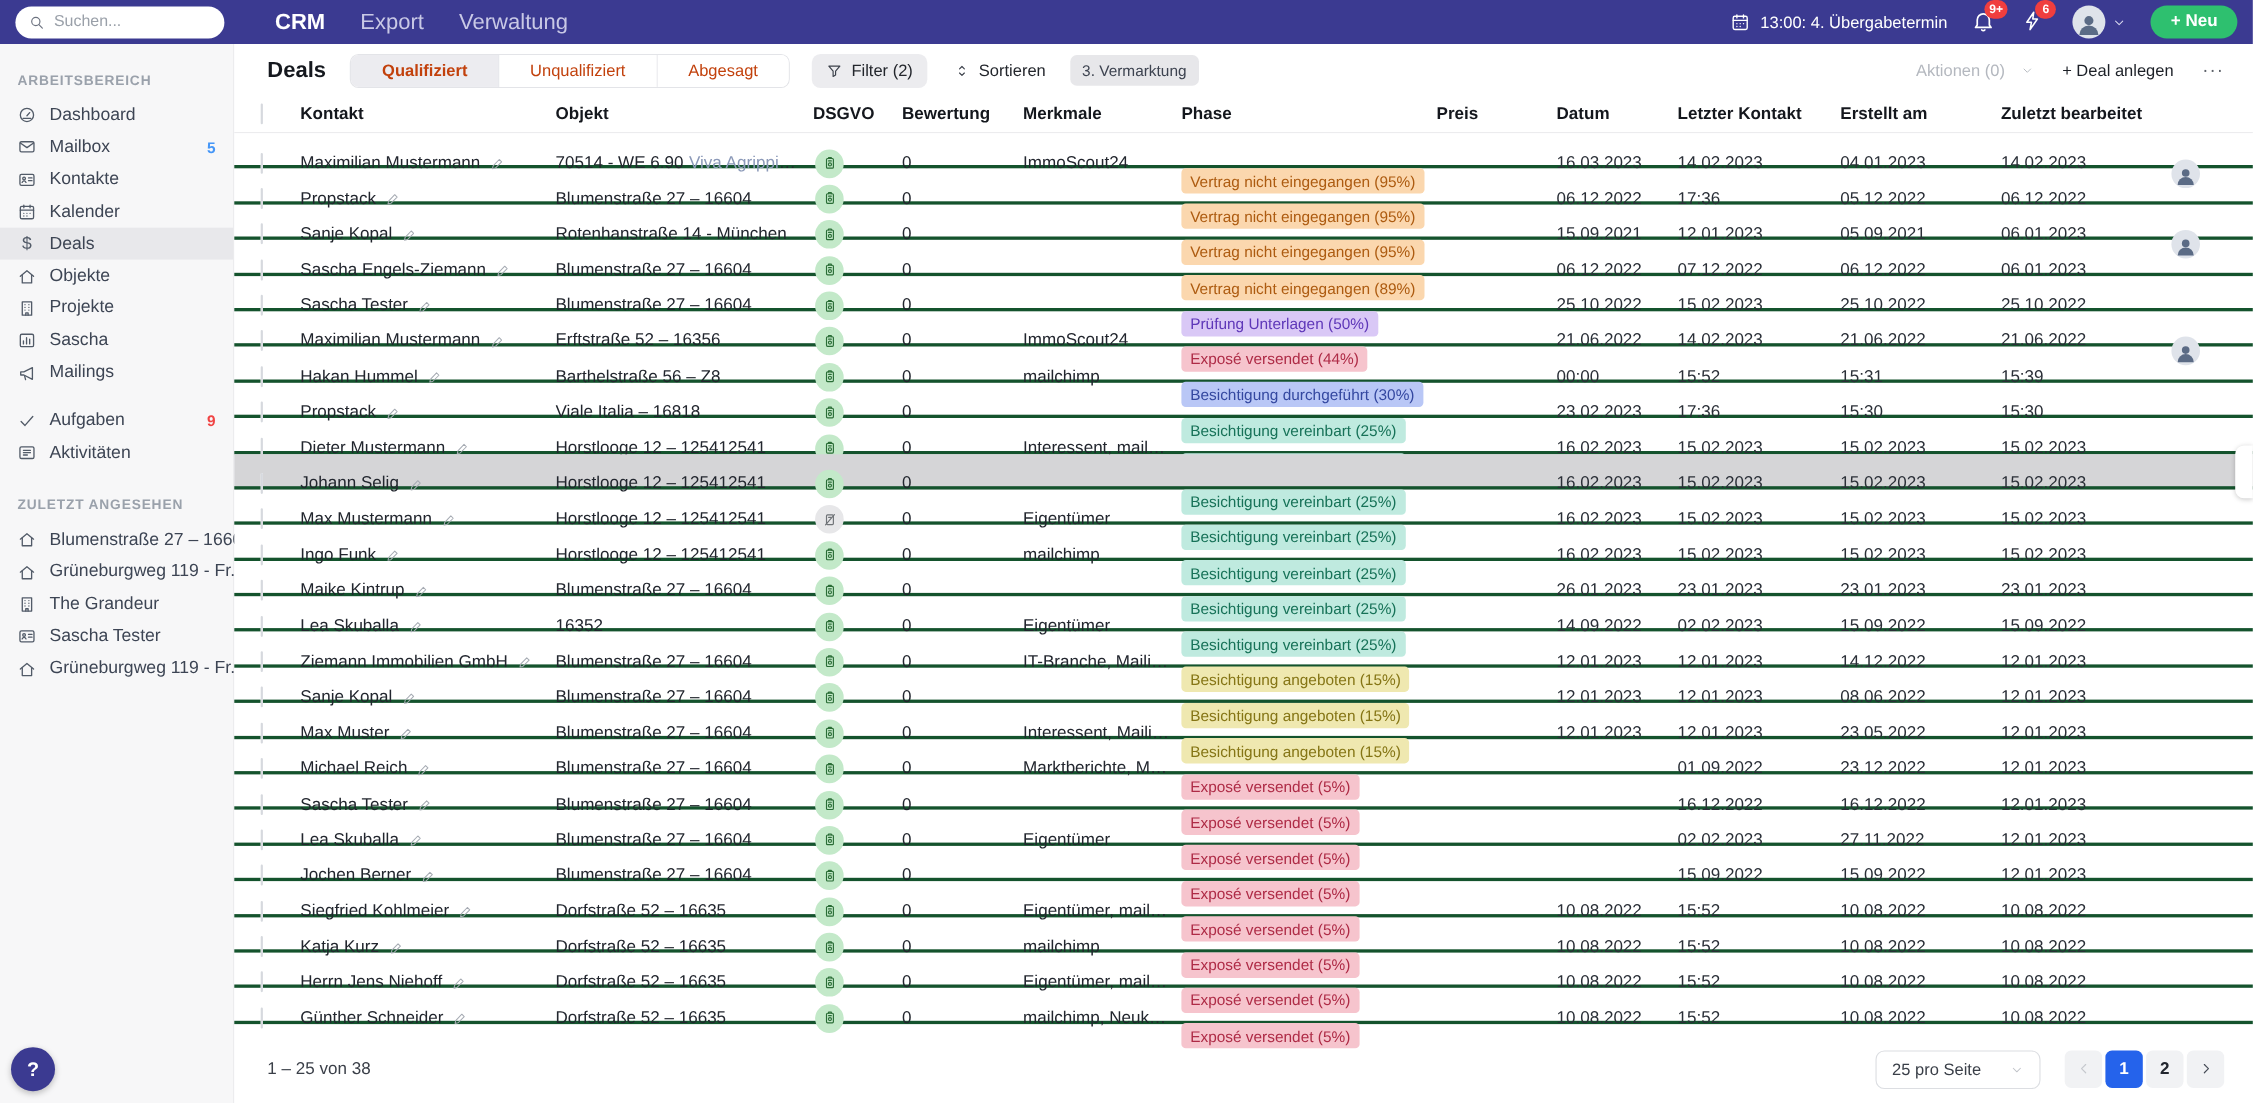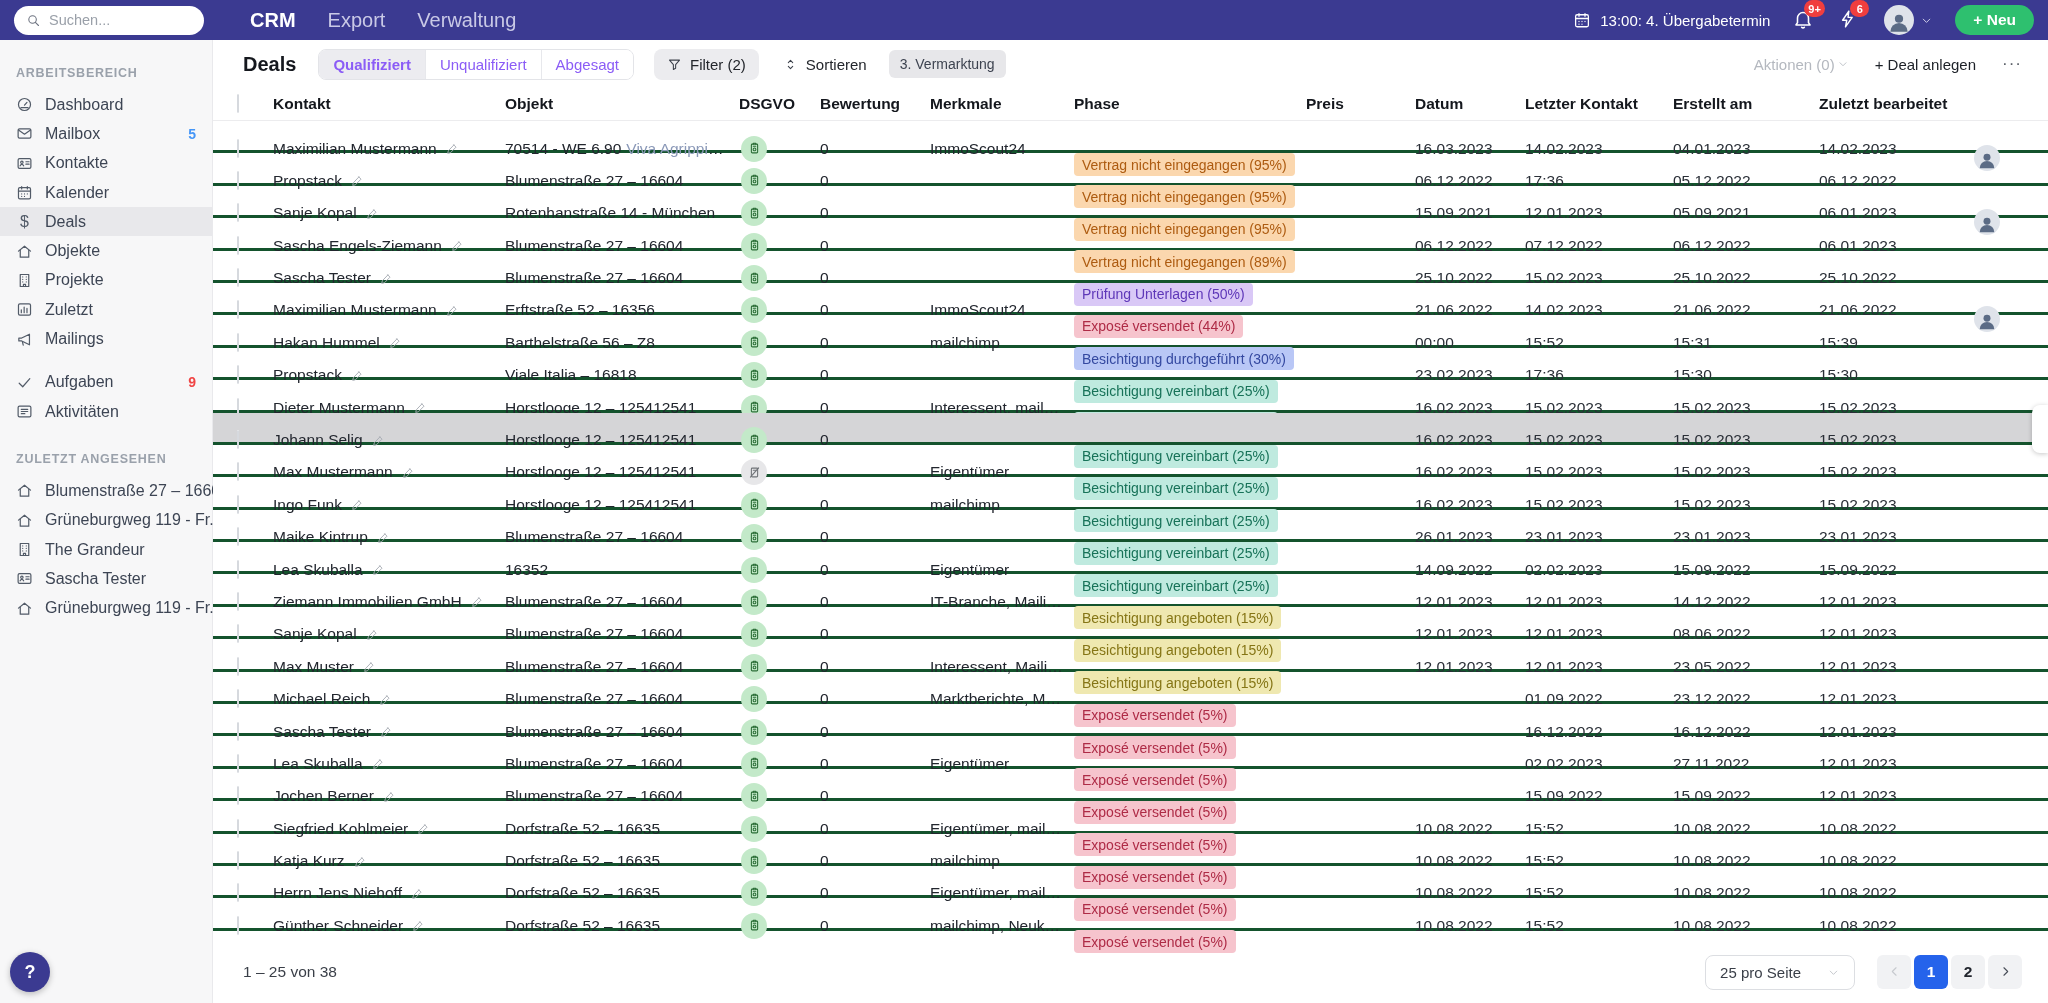--- a/index.html
+++ b/index.html
@@ -54,33 +54,33 @@
     display:flex; align-items:center; justify-content:center; cursor:pointer;
     box-shadow:0 2px 6px rgba(0,0,0,.25); }
 
   
   .main { position:absolute; left:213px; top:40px; right:0; bottom:0; background:#fff; }
   .toolbar { position:absolute; left:0; top:0; right:0; height:48px;
     display:flex; align-items:center; padding:0 26px 0 30px; }
   .page-title { font-size:20px; font-weight:700; color:#15181e; }
   .seg { display:flex; margin-left:22px; background:#fff; border:1px solid #e3e4e8;
     border-radius:8px; overflow:hidden; }
-  .seg .seg-btn { padding:6px 14px; font-size:15px; color:#8b5cf6; background:#fff;
+  .seg .seg-btn { padding:6px 28px; font-size:15px; color:#c2410c; background:#fff;
     border:none; border-right:1px solid #e7e8ec; cursor:pointer; font-family:inherit; white-space:nowrap; }
   .seg .seg-btn:last-child { border-right:none; }
   .seg .seg-btn.active { background:#ececf0; font-weight:700; }
   .tool-btn { display:flex; align-items:center; gap:8px; border:none; border-radius:8px;
     font-size:15px; color:#23262c; cursor:pointer; font-family:inherit; }
   .filter-btn { margin-left:20px; background:#ececef; padding:7px 13px; }
   .sort-btn { margin-left:14px; background:transparent; padding:7px 10px; }
   .tool-btn .icn { width:15px; height:15px; color:#3c414b; }
   .pipeline-chip { margin-left:12px; background:#e7e7ea; border-radius:6px; padding:6px 11px;
     font-size:14px; color:#3d4350; cursor:pointer; white-space:nowrap; }
   .toolbar-right { margin-left:auto; display:flex; align-items:center; gap:26px; }
-  .actions-btn { display:flex; align-items:center; gap:2px; background:none; border:none;
+  .actions-btn { display:flex; align-items:center; gap:14px; background:none; border:none;
     font-size:15px; color:#b4b8bf; cursor:pointer; font-family:inherit; }
   .actions-btn .icn { width:12px; height:12px; color:#b4b8bf; }
   .create-btn { background:none; border:none; font-size:15px; color:#1c2027; cursor:pointer;
     font-family:inherit; font-weight:500; }
   .more-btn { background:none; border:none; font-size:17px; color:#5b6068; cursor:pointer;
     letter-spacing:1px; font-family:inherit; line-height:10px; }
 
   
   .grid-cols { display:grid;
     grid-template-columns:36px 232px 234px 81px 110px 144px 232px 109px 110px 148px 146px 155px 1fr;
@@ -257,21 +257,21 @@
       </span>
       <span>Projekte</span>
     </div>
     <div class="side-item">
       <span class="icn">
         <svg viewBox="0 0 24 24" fill="none" stroke="currentColor" stroke-width="1.7" stroke-linecap="round" stroke-linejoin="round">
           <rect x="3.5" y="4" width="17" height="16" rx="2"></rect>
           <path d="M7.5 16.5v-4M11.5 16.5v-8M15.5 16.5v-6"></path>
         </svg>
       </span>
-      <span>Zuletzt</span>
+      <span>Sascha</span>
     </div>
     <div class="side-item">
       <span class="icn">
         <svg viewBox="0 0 24 24" fill="none" stroke="currentColor" stroke-width="1.7" stroke-linecap="round" stroke-linejoin="round">
           <path d="M4 10h4l11-5.5v15L8 14H4v-4z"></path>
           <path d="M9 15l1.2 5"></path>
         </svg>
       </span>
       <span>Mailings</span>
     </div>

